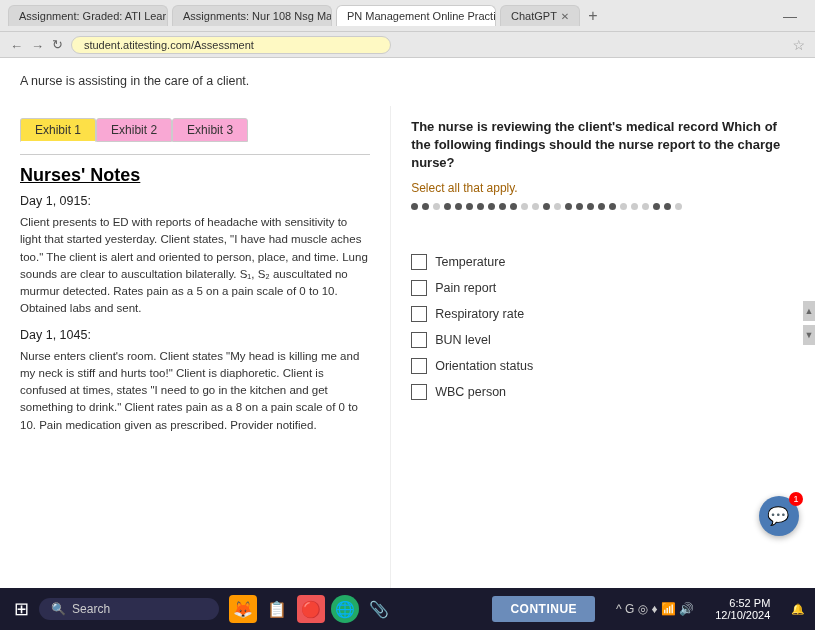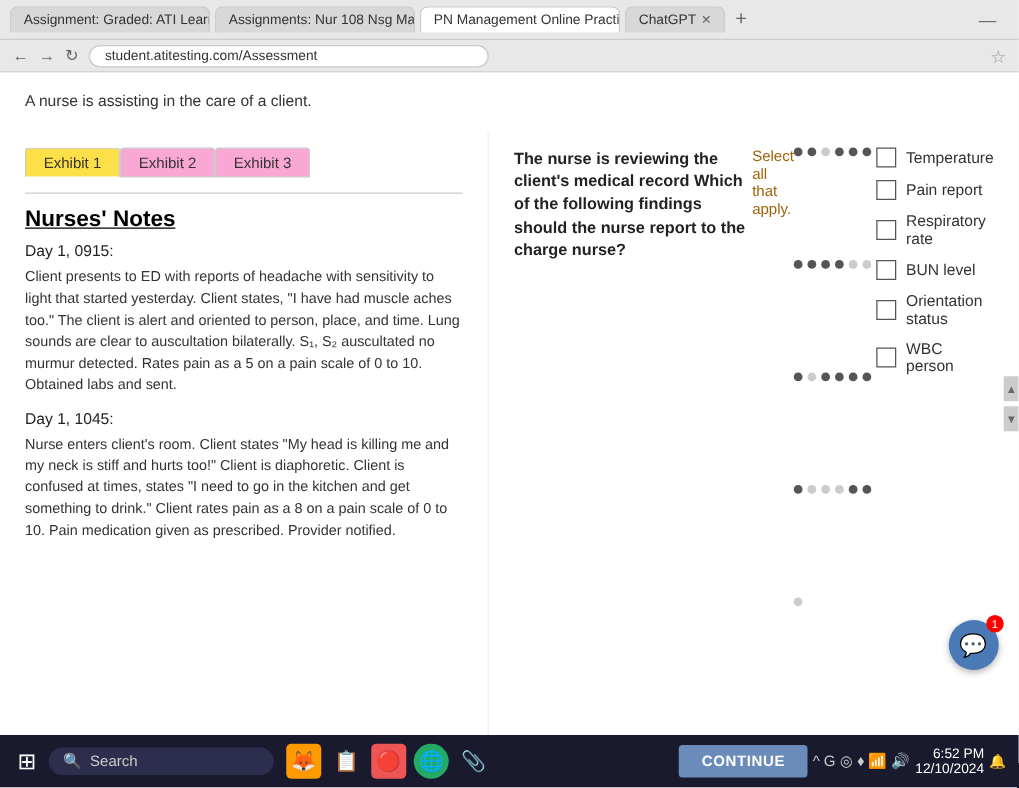--- a/index.html
+++ b/index.html
@@ -61,21 +61,21 @@
     .address-bar {
       background: #e8e8e8;
       height: 26px;
       display: flex;
       align-items: center;
       padding: 0 10px;
       border-bottom: 1px solid #ccc;
       flex-shrink: 0;
     }
     .address-input {
-      background: #ffffff;
+      background: #fef9c3;
       border: 1px solid #ccc;
       border-radius: 12px;
       padding: 2px 12px;
       font-size: 11px;
       color: #333;
       width: 320px;
     }
     .star-icon {
       margin-left: auto;
       font-size: 14px;
@@ -159,21 +159,21 @@
       color: #333;
       line-height: 1.5;
       margin-bottom: 10px;
     }
 
     
     .right-panel {
       flex: 1;
       padding: 12px 20px 12px 20px;
       display: flex;
-      flex-direction: row;
+      flex-direction: column;
     }
 
     .question-text {
       font-size: 13px;
       font-weight: bold;
       color: #222;
       line-height: 1.4;
       margin-bottom: 8px;
     }
 
@@ -196,20 +196,21 @@
       background: #999;
       display: inline-block;
     }
     .dot.dark { background: #555; }
     .dot.light { background: #ccc; }
 
     .checkbox-list {
       display: flex;
       flex-direction: column;
       gap: 10px;
+      margin-top: 32px;
     }
 
     .checkbox-item {
       display: flex;
       align-items: center;
       gap: 8px;
       cursor: pointer;
     }
     .checkbox-box {
       width: 16px;
@@ -268,21 +269,21 @@
       border-radius: 4px;
       display: flex;
       align-items: center;
       justify-content: center;
       font-size: 16px;
     }
     .taskbar-right {
       margin-left: auto;
       display: flex;
       align-items: center;
-      gap: 4px;
+      gap: 21px;
       color: #fff;
       font-size: 11px;
     }
     .continue-btn {
       background: #6b8cba;
       color: #fff;
       border: none;
       padding: 6px 18px;
       font-size: 12px;
       font-weight: bold;

